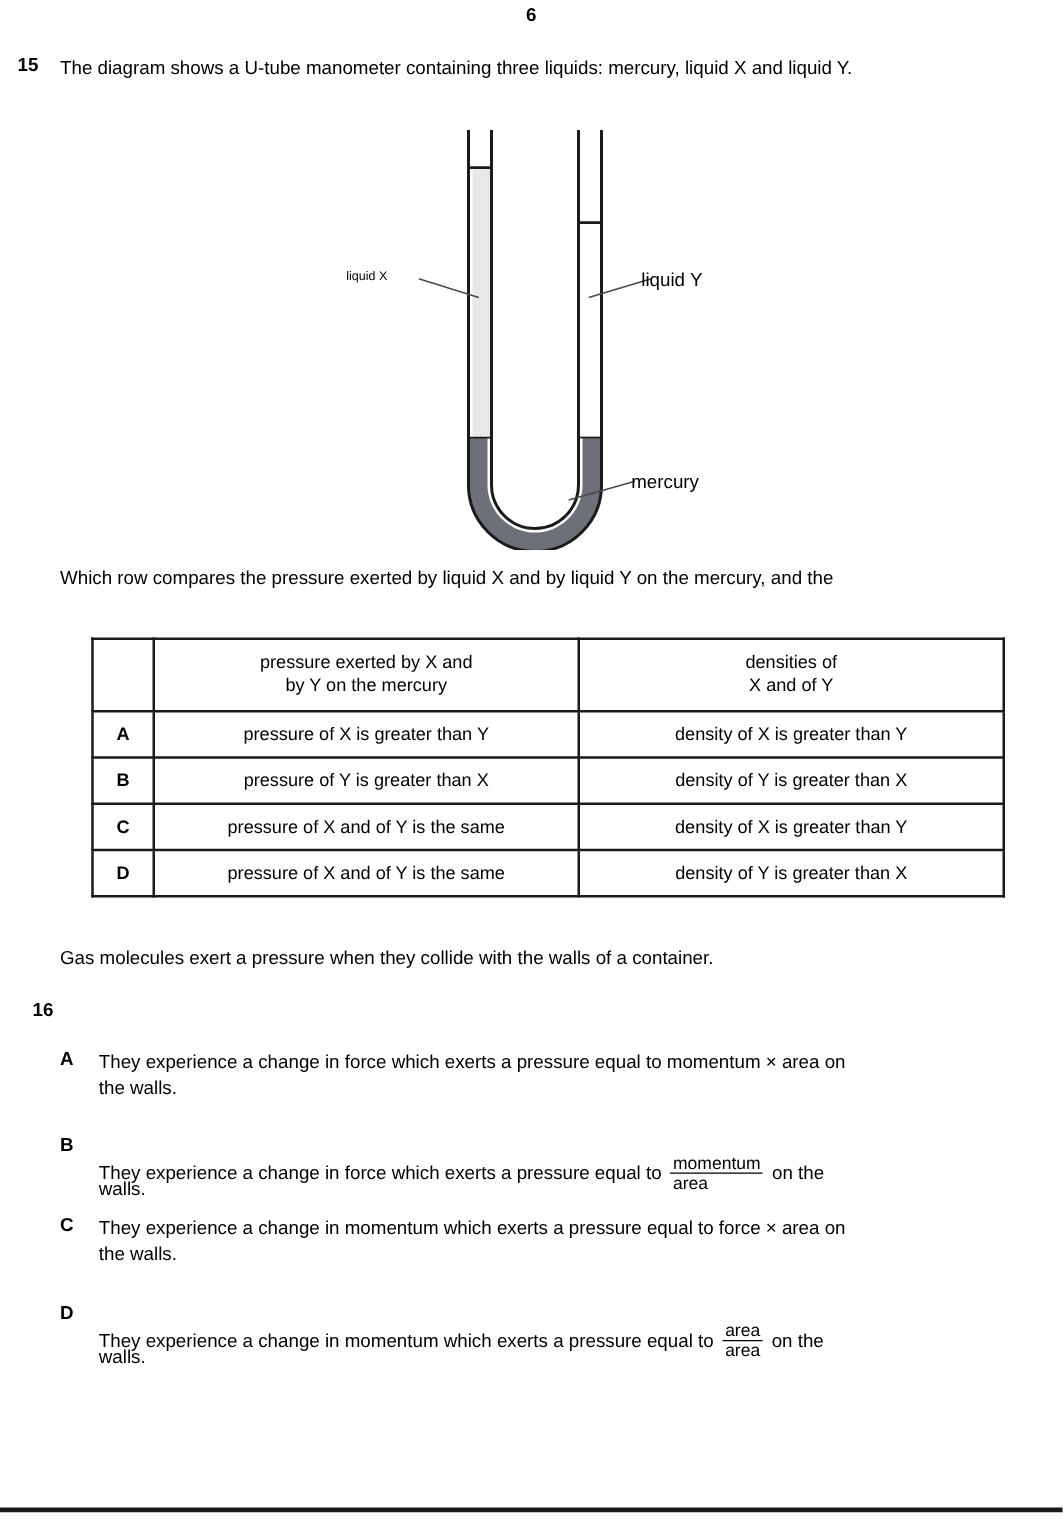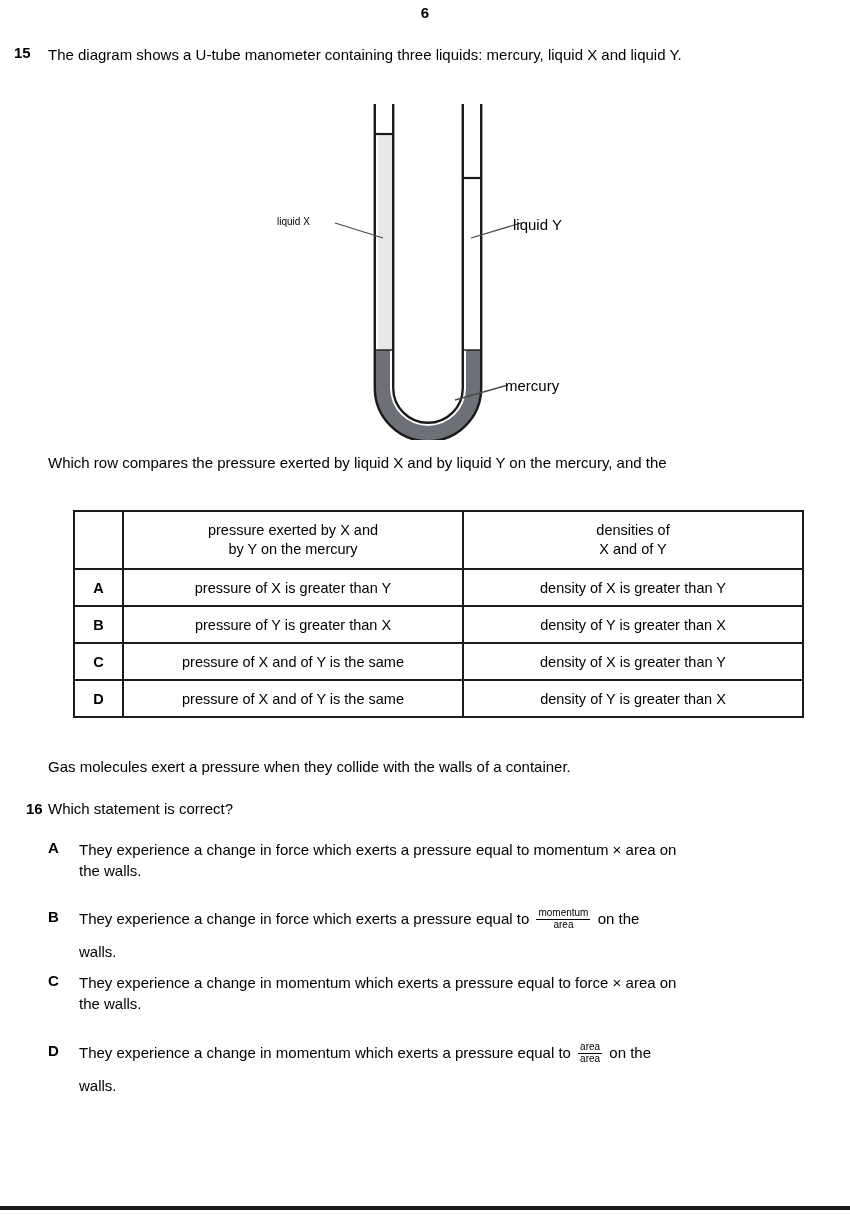--- a/index.html
+++ b/index.html
@@ -103,24 +103,23 @@
     font-size: 15px;
     line-height: 21px;
     text-align: justify;
   }
   .opt-text.nojust { text-align: left; }
 
   
   .frac {
     display: inline-block;
     vertical-align: middle;
-    text-align: center;
     line-height: 1.08;
-    font-size: 10px;
-    margin: 0 3px;
+    font-size: 14px;
+    margin: 16px 3px;
     position: relative;
     top: -1px;
   }
   .frac .num {
     display: block;
     padding: 0 2px 0px 2px;
     border-bottom: 1.6px solid #000;
   }
   .frac .den {
     display: block;
@@ -240,21 +239,20 @@
         <td class="row-cell letter-cell">D</td>
         <td class="row-cell">pressure of X and of Y is the same</td>
         <td class="row-cell">density of Y is greater than X</td>
       </tr>
     </tbody>
   </table>
 
   <div class="qnum" style="left:14px; top:800px;margin-left:12px;">16</div>
   <div class="qbody nojust" style="left:48px; top:756px; width:790px;">Gas molecules exert a pressure when they collide with the walls of a container.</div>
 
-  <div class="qbody nojust" style="left:48px; top:798px; width:790px;">Which statement is correct?</div>
 
   <div class="opt-letter" style="left:48px; top:839px;">A</div>
   <div class="opt-text" style="left:79px; top:839px; width:765px;">They experience a change in force which exerts a pressure equal to momentum × area on</div>
   <div class="opt-text nojust" style="left:79px; top:860px; width:765px;">the walls.</div>
 
   <div class="opt-letter" style="left:48px; top:908px;">B</div>
   <div class="opt-text nojust" style="left:79px; top:908px; width:765px;">
     <span>They experience a change in force which exerts a pressure equal to</span>
     <span class="frac">
       <span class="num">momentum</span>

